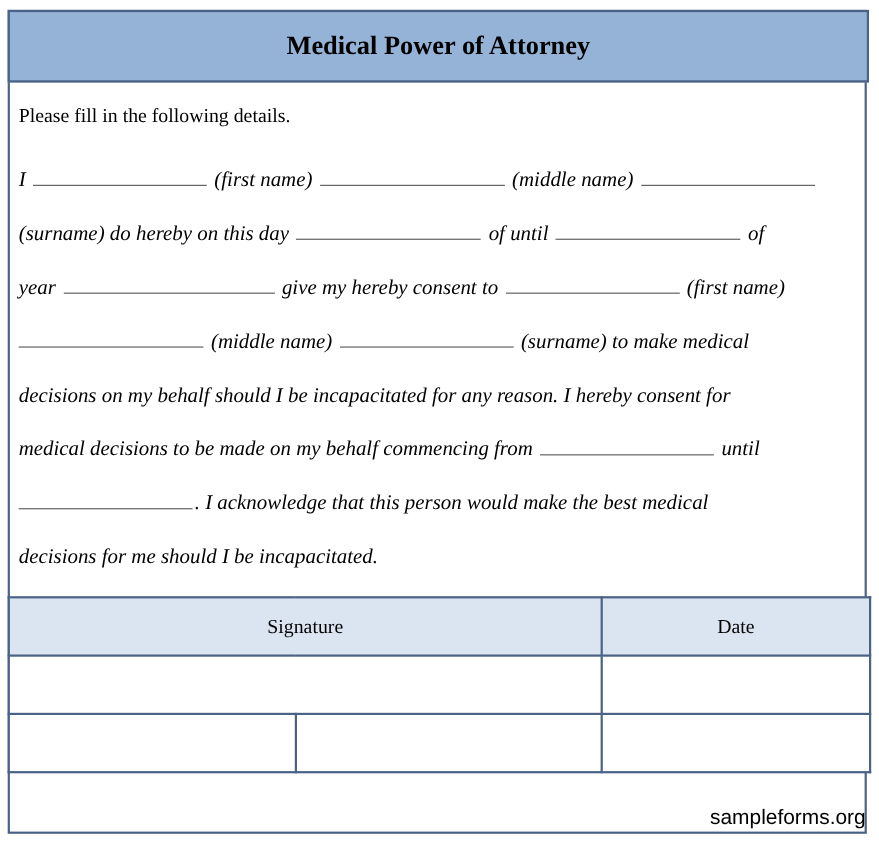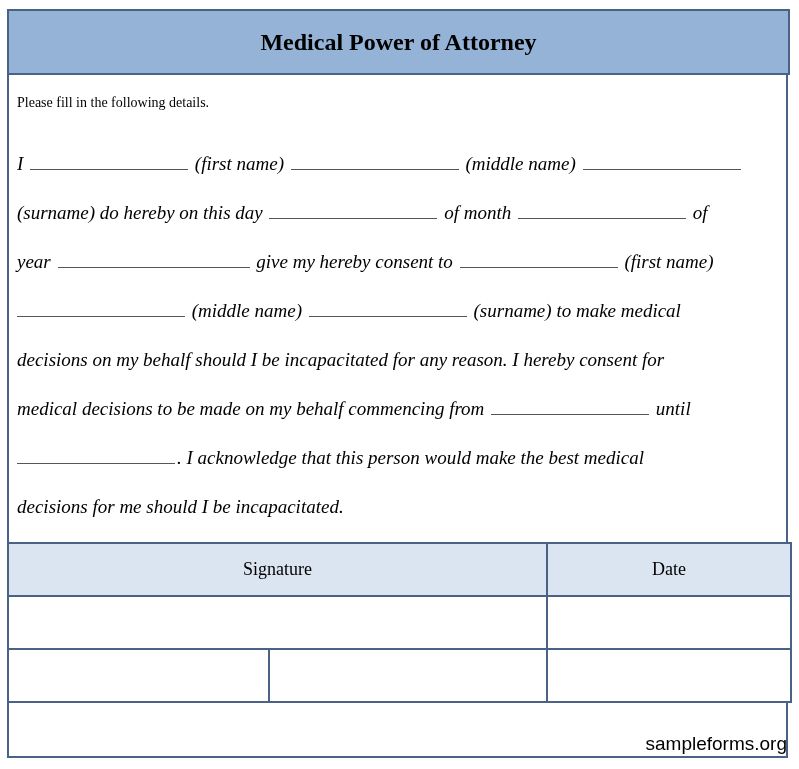--- a/index.html
+++ b/index.html
@@ -1,20 +1,20 @@
 <!DOCTYPE html>
 <html><head>
 <meta charset="utf-8">
 <style>
   html, body { margin: 0; padding: 0; background: #ffffff; }
   body { width: 799px; height: 769px; position: relative; overflow: hidden; font-family: "Liberation Serif", serif; color: #000; }
   .frame { position: absolute; left: 7px; top: 9px; width: 781px; height: 749px; border: 2px solid #4a6285; box-sizing: border-box; }
   .title-band { position: absolute; left: 7px; top: 9px; width: 783px; height: 66px; background: #95b3d7; border: 2px solid #4a6285; box-sizing: border-box; display: flex; align-items: center; justify-content: center; }
   .title-band h1 { margin: 17px; font-size: 24px; font-weight: bold; font-family: "Liberation Serif", serif; }
-  .intro { position: absolute; left: 17px; top: 95px; font-size: 14px; }
+  .intro { position: absolute; left: 17px; top: 95px; font-size: 18px; }
   .body-text { position: absolute; left: 17px; top: 142px; width: 760px; font-style: italic; font-size: 19px; }
   .line { height: 49px; line-height: 44px; white-space: nowrap; }
   .blank { display: inline-block; border-bottom: 1px solid #555; height: 20px; vertical-align: baseline; margin: 0 2px; }
   table.sig { position: absolute; left: 7px; top: 542px; width: 783px; border-collapse: collapse; table-layout: fixed; }
   table.sig td { border: 2px solid #4a6285; text-align: center; font-size: 18px; padding: 0; }
   tr.hdr td { background: #dbe5f1; height: 51px; margin-left: 47px; }
   tr.empty td { background: #fff; height: 51px; }
   .watermark { position: absolute; right: 12px; bottom: 14px; font-family: "Liberation Sans", sans-serif; font-size: 19px; color: #000000; }
 </style>
 </head>
@@ -32,21 +32,21 @@
     <span>I</span>
     <span class="blank" style="width:158px"></span>
     <span>(first name)</span>
     <span class="blank" style="width:168px"></span>
     <span>(middle name)</span>
     <span class="blank" style="width:158px"></span>
   </div>
   <div class="line">
     <span>(surname) do hereby on this day</span>
     <span class="blank" style="width:168px"></span>
-    <span>of month</span>
+    <span>of until</span>
     <span class="blank" style="width:168px"></span>
     <span>of</span>
   </div>
   <div class="line">
     <span>year</span>
     <span class="blank" style="width:192px"></span>
     <span>give my hereby consent to</span>
     <span class="blank" style="width:158px"></span>
     <span>(first name)</span>
   </div>

